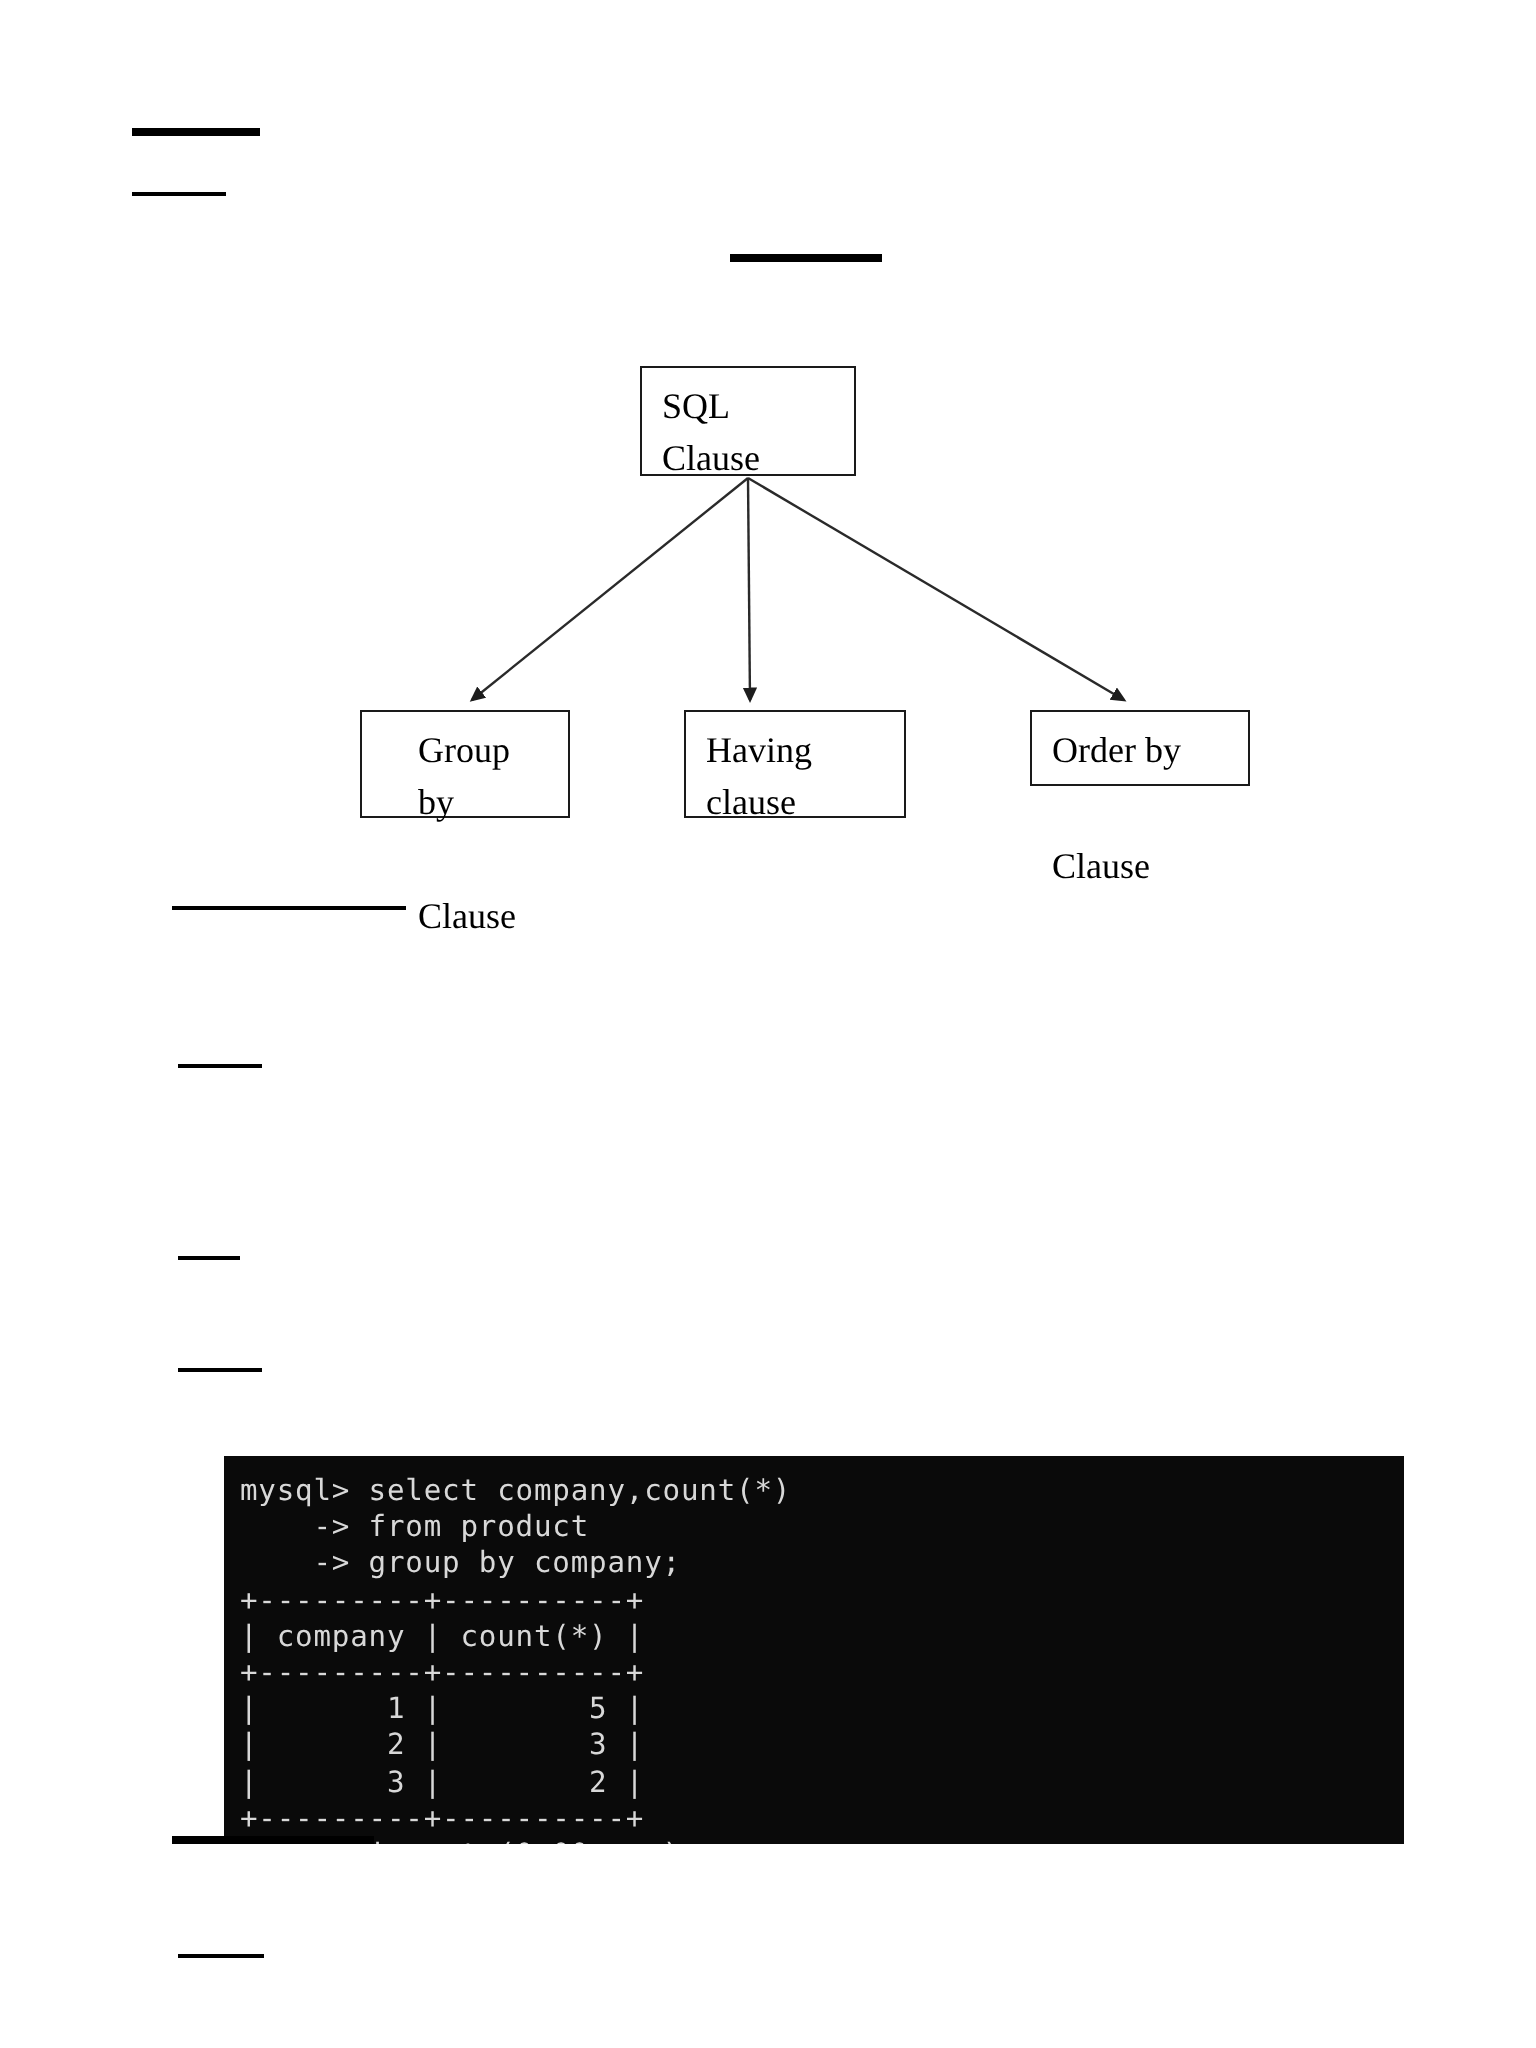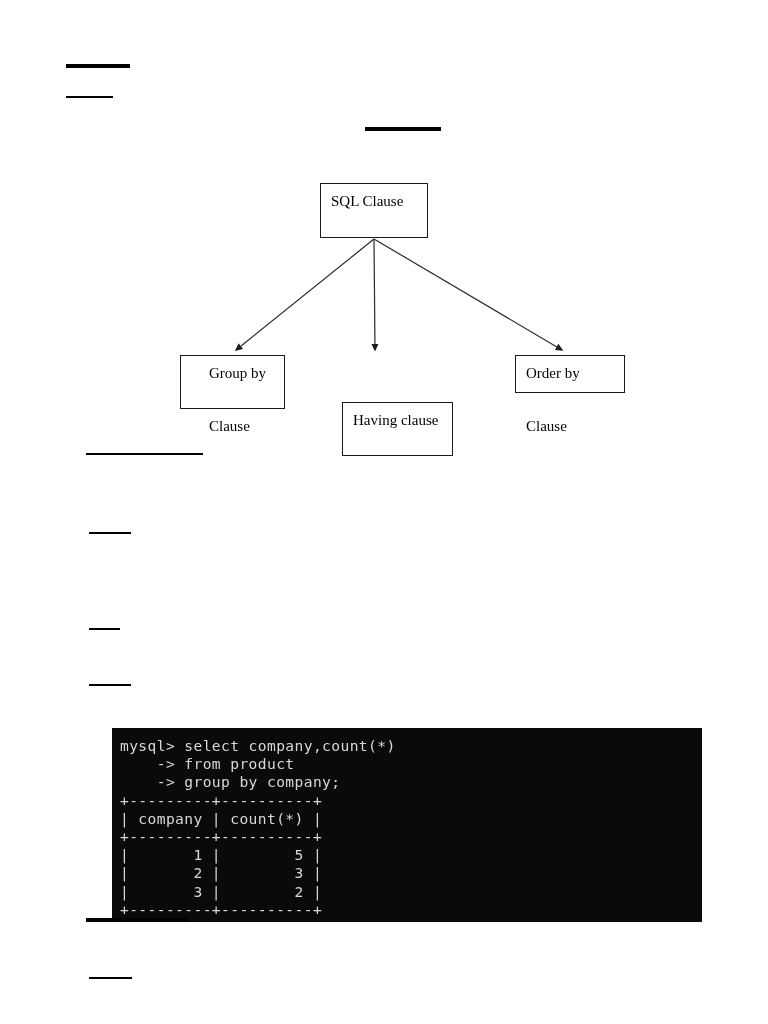--- a/index.html
+++ b/index.html
@@ -39,21 +39,21 @@
     top: 0;
     width: 768px;
     height: 460px;
   }
   .node {
     position: absolute;
     border: 1.4px solid #1a1a1a;
     background: #ffffff;
     box-sizing: border-box;
     font-family: "Liberation Serif", serif;
-    font-size: 15px;
+    font-size: 18px;
     color: #000000;
     line-height: 1.42;
     padding: 7px 10px 0 10px;
   }
   .node-root {
     left: 320px;
     top: 183px;
     width: 108px;
     height: 55px;
   }
@@ -62,21 +62,20 @@
     top: 355px;
     width: 105px;
     height: 54px;
     padding-left: 28px;
   }
   .node-b {
     left: 342px;
     top: 355px;
     width: 111px;
     height: 54px;
-    margin-top: 47px;
   }
   .node-c {
     left: 515px;
     top: 355px;
     width: 110px;
     height: 38px;
   }
   .node .line2 { display: block; margin-top: 32px; }
 
   .connectors {

